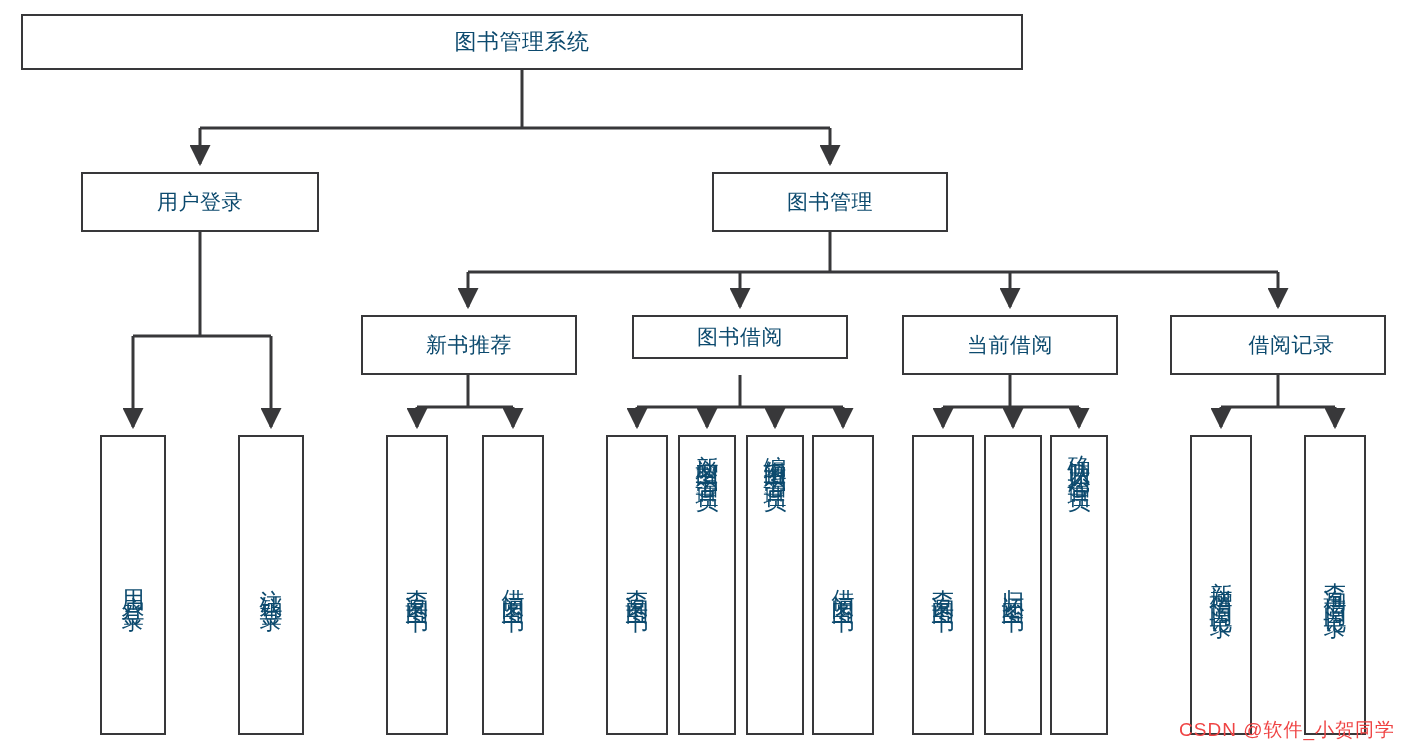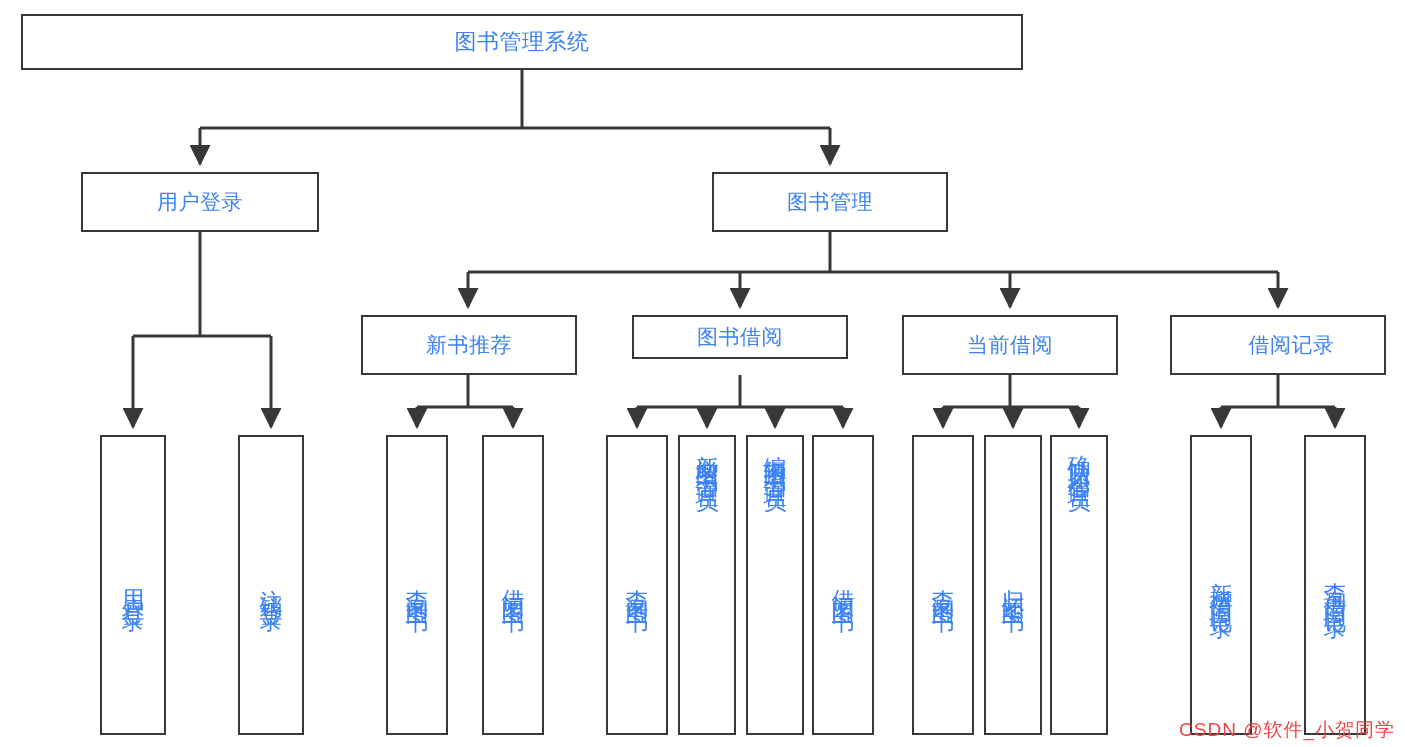--- a/index.html
+++ b/index.html
@@ -27,21 +27,21 @@
     pointer-events: none;
   }
   .node {
     position: absolute;
     box-sizing: border-box;
     background: #ffffff;
     border: 2.5px solid #38383a;
     display: flex;
     align-items: center;
     justify-content: center;
-    color: #3b82f6;
+    color: #0c4a6e;
     z-index: 2;
   }
   .node .label {
     display: block;
     text-align: center;
     line-height: 1.18;
     letter-spacing: 0.5px;
   }
   
   .node.horiz .label {

